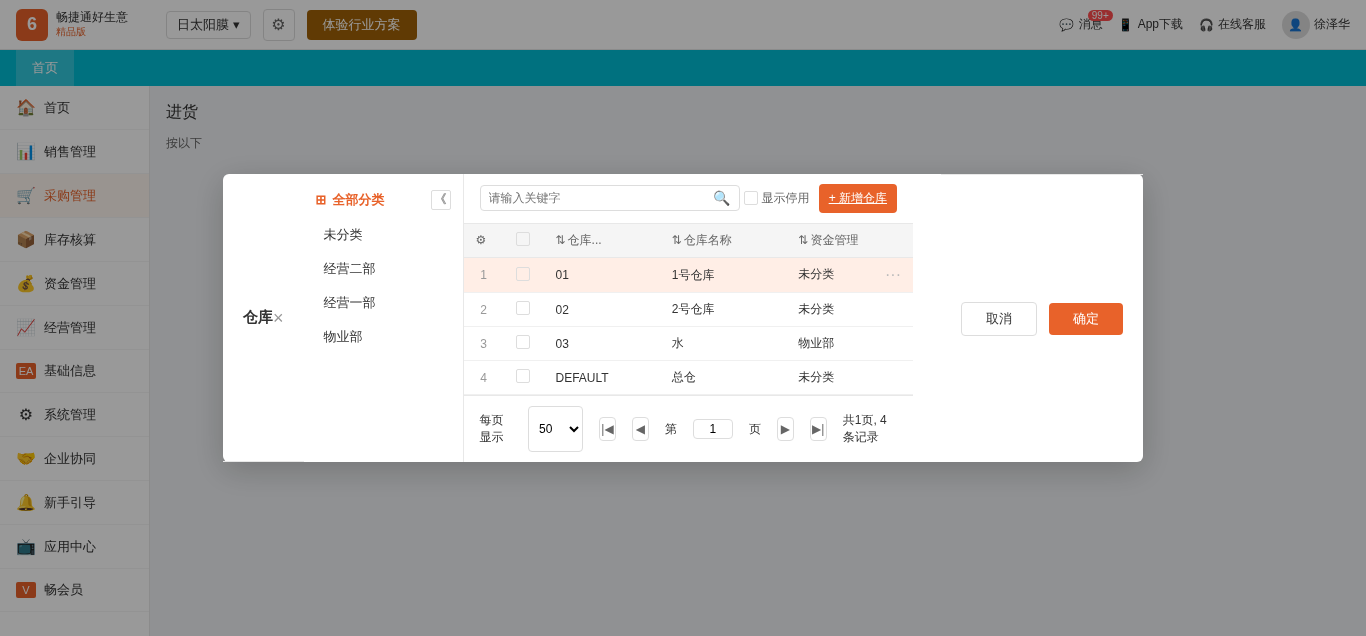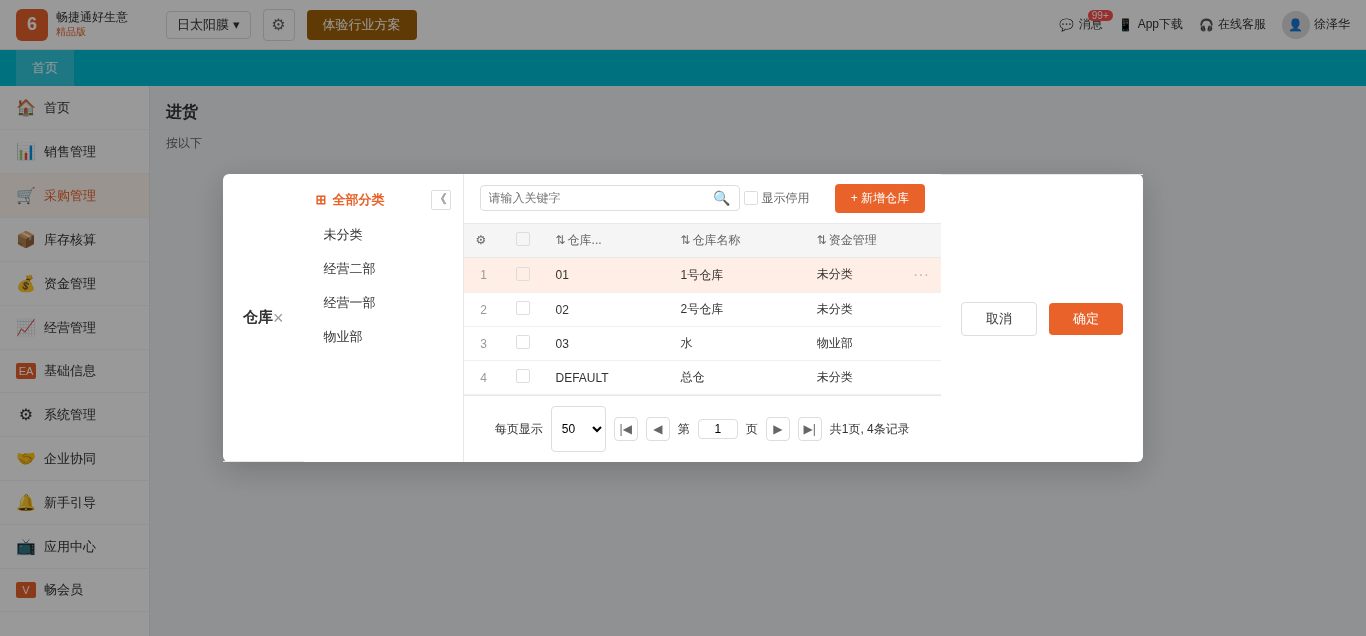--- a/index.html
+++ b/index.html
@@ -97,21 +97,21 @@
       padding: 12px 16px; cursor: pointer; color: #333; font-size: 13px;
       border-bottom: 1px solid #f5f5f5;
     }
     .sidebar-item.active { color: #e8622a; background: #fff7f0; }
     .sidebar-icon { font-size: 16px; width: 20px; text-align: center; }
 
     
     .main-content {
       flex: 1; padding: 16px; overflow: auto; position: relative;
     }
-    .page-title { font-size: 16px; font-weight: bold; color: #333; margin-bottom: 12px; }
+    .page-title { font-size: 16px; font-weight: normal; color: #333; margin-bottom: 12px; }
     .toolbar {
       display: flex; align-items: center; gap: 8px; margin-bottom: 12px; flex-wrap: wrap;
     }
 
     
     .overlay {
       position: fixed; top: 0; left: 0; width: 100%; height: 100%;
       background: rgba(0,0,0,0.4); z-index: 100;
       display: flex; align-items: center; justify-content: center;
     }
@@ -166,62 +166,62 @@
     .search-icon { color: #bbb; font-size: 14px; cursor: pointer; }
     .show-disabled-wrap {
       display: flex; align-items: center; gap: 4px; font-size: 12px; color: #666;
     }
     .checkbox-custom {
       width: 14px; height: 14px; border: 1px solid #ddd; border-radius: 2px;
       display: inline-flex; align-items: center; justify-content: center;
     }
     .new-btn {
       background: #e8622a; color: #fff; border: none; border-radius: 4px;
-      padding: 6px 16px; cursor: pointer; font-size: 12px; margin-left: auto;
+      padding: 6px 10px; cursor: pointer; font-size: 12px; margin-left: auto; text-decoration: underline;
     }
 
     
     .table-wrap { flex: 1; overflow: auto; }
     table { width: 100%; border-collapse: collapse; font-size: 12px; }
     thead tr { background: #f5f5f5; }
     th {
       padding: 8px 12px; text-align: left; color: #666; font-weight: normal;
       border-bottom: 1px solid #e8e8e8; white-space: nowrap;
     }
     td {
       padding: 8px 12px; border-bottom: 1px solid #f0f0f0; color: #333;
     }
     tr.highlighted { background: #ffeee6; }
     .row-num { color: #999; text-align: center; }
     .more-btn { color: #bbb; font-size: 16px; cursor: pointer; }
     .th-sort { display: flex; align-items: center; gap: 2px; cursor: pointer; }
 
     
     .modal-pagination {
-      display: flex; align-items: center; justify-content: center; gap: 8px;
+      display: flex; align-items: center; justify-content: center; gap: 16px;
       padding: 10px 16px; border-top: 1px solid #e8e8e8; font-size: 12px; color: #333;
     }
     .page-size-select {
       border: 1px solid #ddd; border-radius: 4px; padding: 14px 6px; font-size: 12px;
       background: #fff; cursor: pointer;
     }
     .page-nav-btn {
       width: 24px; height: 24px; border: 1px solid #ddd; border-radius: 4px;
       display: flex; align-items: center; justify-content: center; cursor: pointer;
       color: #666; background: #fff; font-size: 12px;
     }
     .page-input {
       width: 40px; border: 1px solid #ddd; border-radius: 4px; padding: 2px 6px;
       font-size: 12px; text-align: center;
     }
 
     
     .modal-footer {
       display: flex; align-items: center; justify-content: flex-end; gap: 12px;
-      padding: 12px 20px; border-top: 1px solid #e8e8e8;
+      padding: 12px 20px; border-top: 1px solid #e8e8e8; margin-left: 28px;
     }
     .btn-cancel {
       padding: 7px 24px; border: 1px solid #ddd; border-radius: 4px;
       background: #fff; color: #333; cursor: pointer; font-size: 13px;
     }
     .btn-confirm {
       padding: 7px 24px; border: none; border-radius: 4px;
       background: #e8622a; color: #fff; cursor: pointer; font-size: 13px;
     }
   </style>

